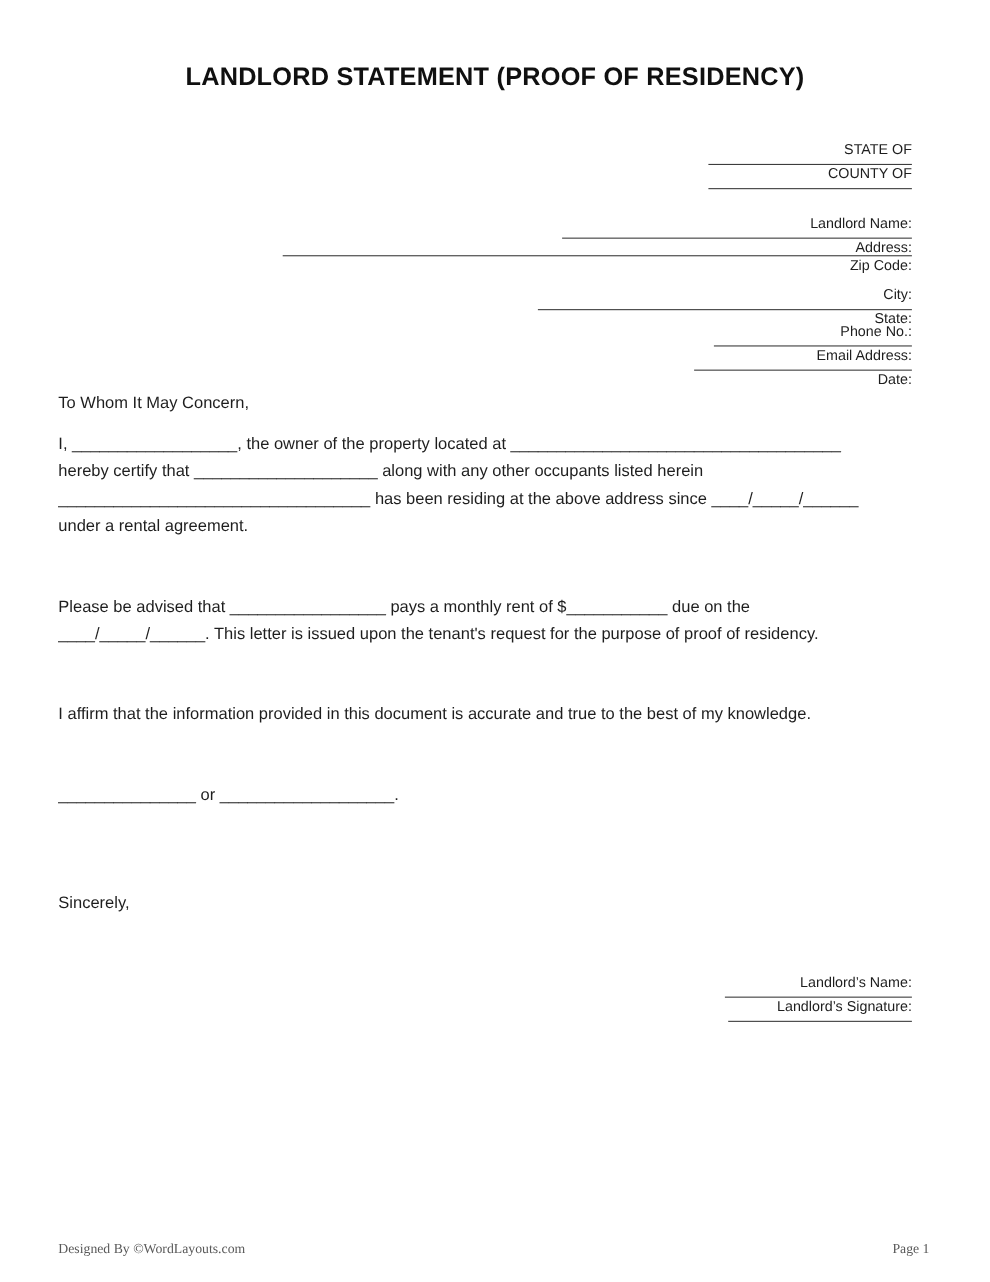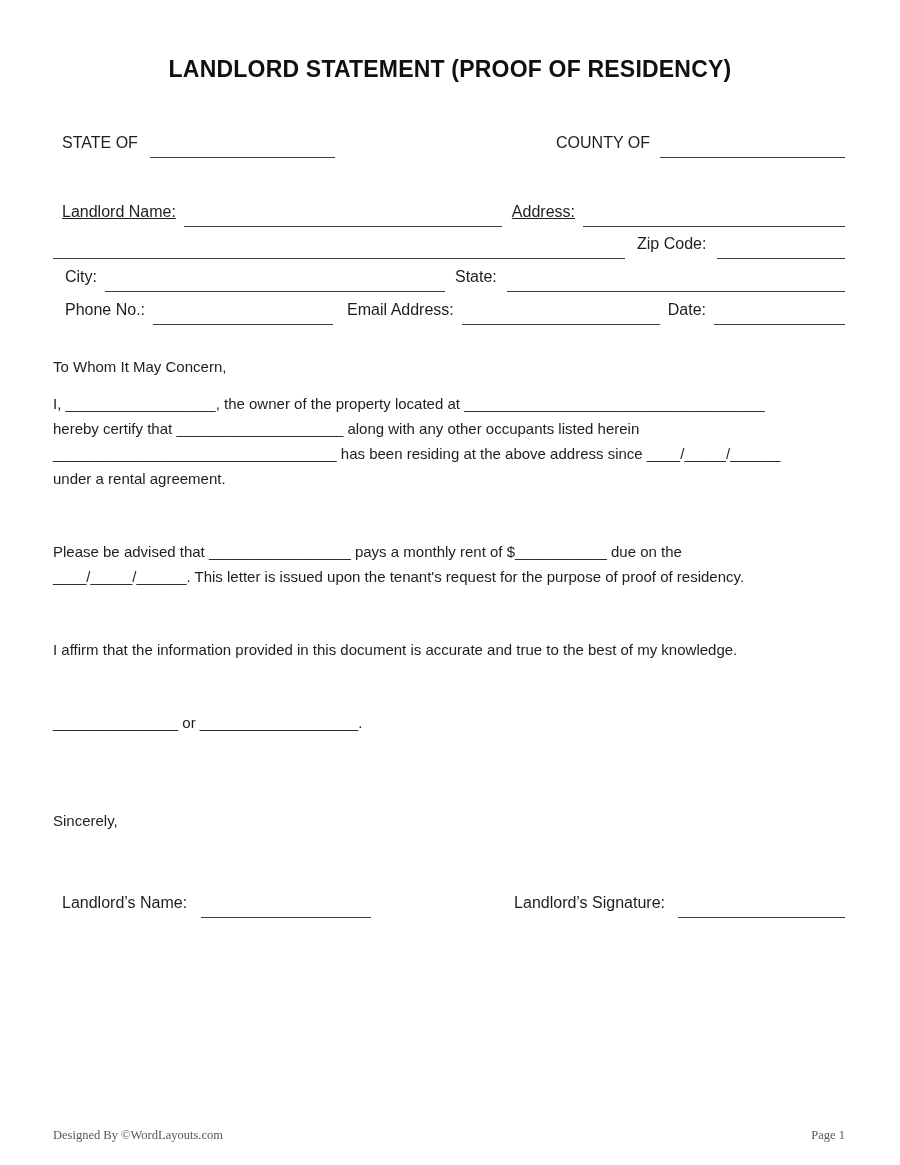--- a/index.html
+++ b/index.html
@@ -20,26 +20,27 @@
     left: 0;
     width: 100%;
     text-align: center;
     font-size: 23px;
     font-weight: 700;
     letter-spacing: 0.2px;
     color: #101010;
   }
   .frow {
     position: absolute;
-    left: 53px;
+    left: 37px;
     width: 792px;
     display: flex;
     align-items: flex-end;
-    font-size: 16px;
+    font-size: 13px;
     height: 32px;
+    flex-direction: column;
   }
   .frow .lbl { padding-bottom: 6px; white-space: nowrap; }
   .blank {
     border-bottom: 1.4px solid #3d3d3d;
     height: 24px;
     display: inline-block;
   }
   .spacer { flex: 1 1 auto; border: none; }
   .grow { flex: 1 1 auto; }
   .para {
@@ -70,21 +71,21 @@
   <div class="title">LANDLORD STATEMENT (PROOF OF RESIDENCY)</div>
 
   <div class="frow" style="top:128px; height:30px;">
     <span class="lbl" style="margin-left:9px;">STATE OF</span>
     <span class="blank" style="margin-left:12px; width:185px;"></span>
     <span class="spacer"></span>
     <span class="lbl">COUNTY OF</span>
     <span class="blank" style="margin-left:10px; width:185px;"></span>
   </div>
 
-  <div class="frow" style="top:195px;text-decoration:underline;">
+  <div class="frow" style="top:195px;">
     <span class="lbl" style="margin-left:9px;">Landlord Name:</span>
     <span class="blank" style="margin-left:8px; width:318px;"></span>
     <span class="lbl" style="margin-left:10px;">Address:</span>
     <span class="blank grow" style="margin-left:8px;"></span>
   </div>
 
   <div class="frow" style="top:227px;">
     <span class="blank" style="width:572px;"></span>
     <span class="lbl" style="margin-left:12px;">Zip Code:</span>
     <span class="blank grow" style="margin-left:11px;"></span>

